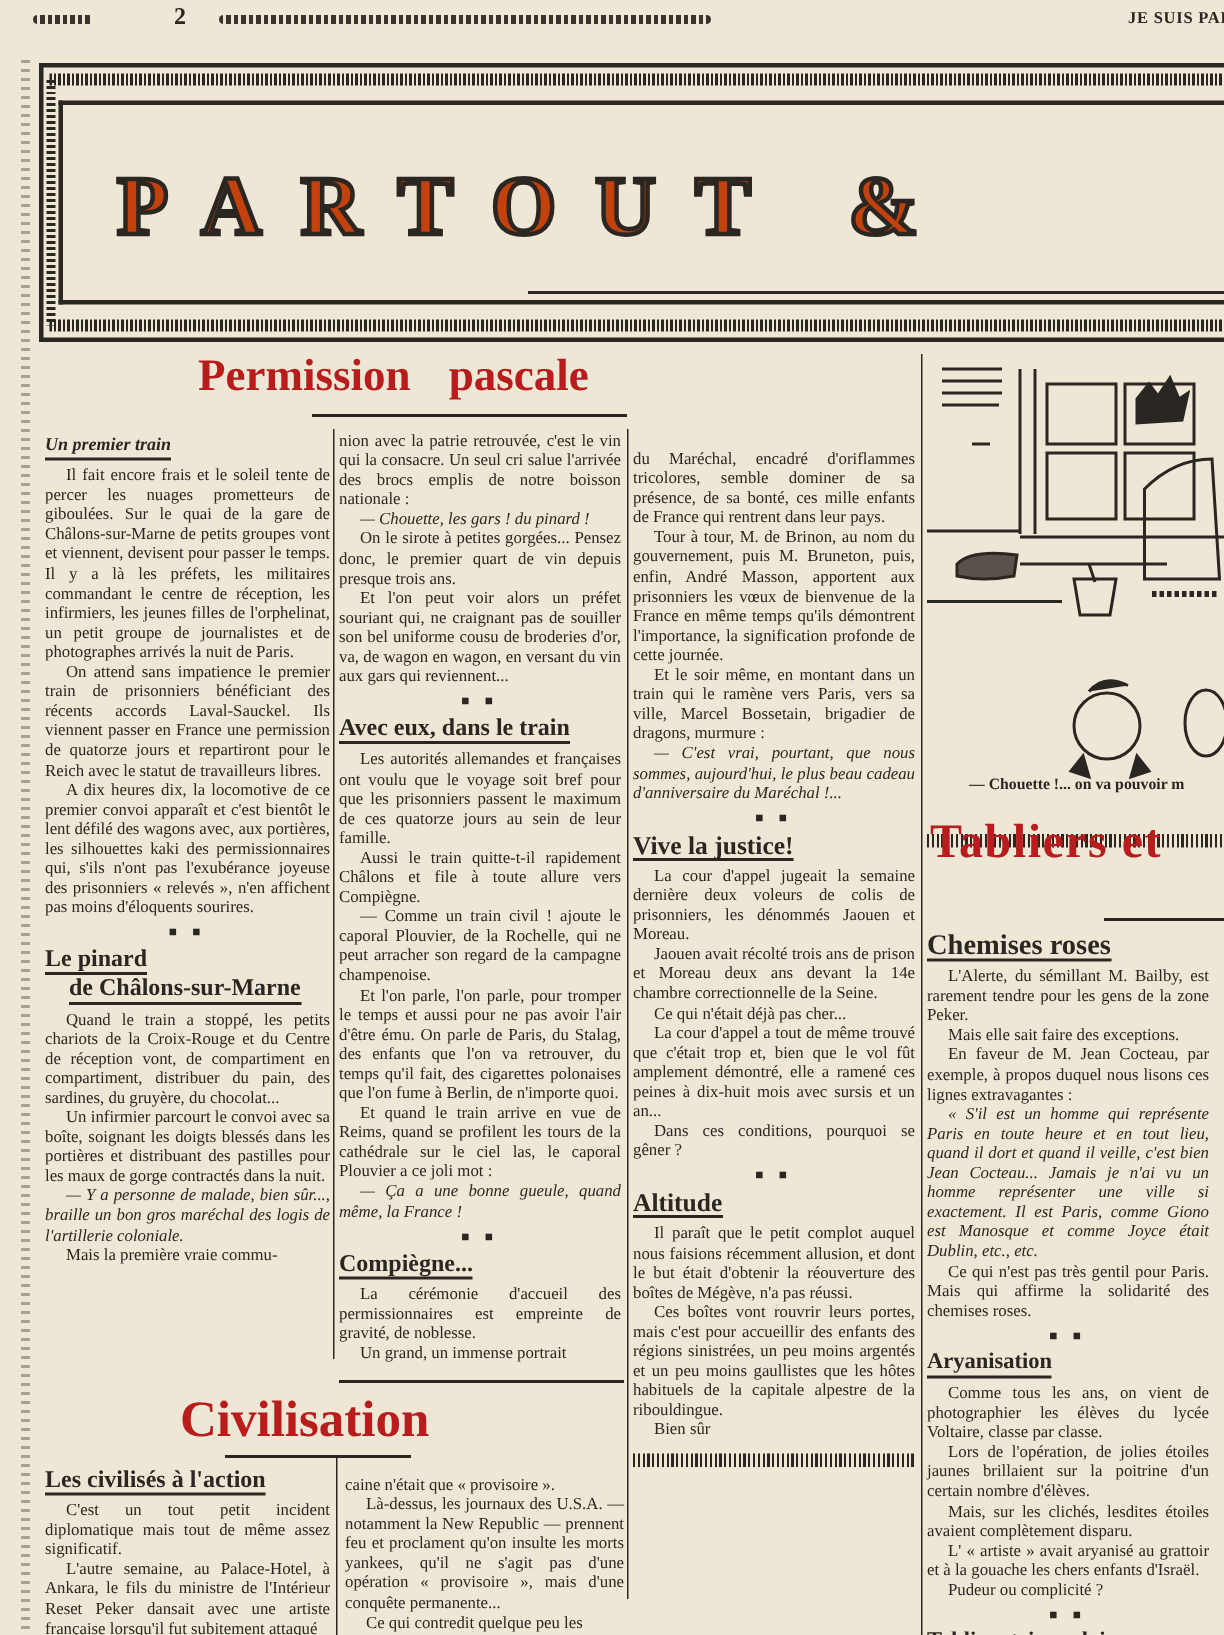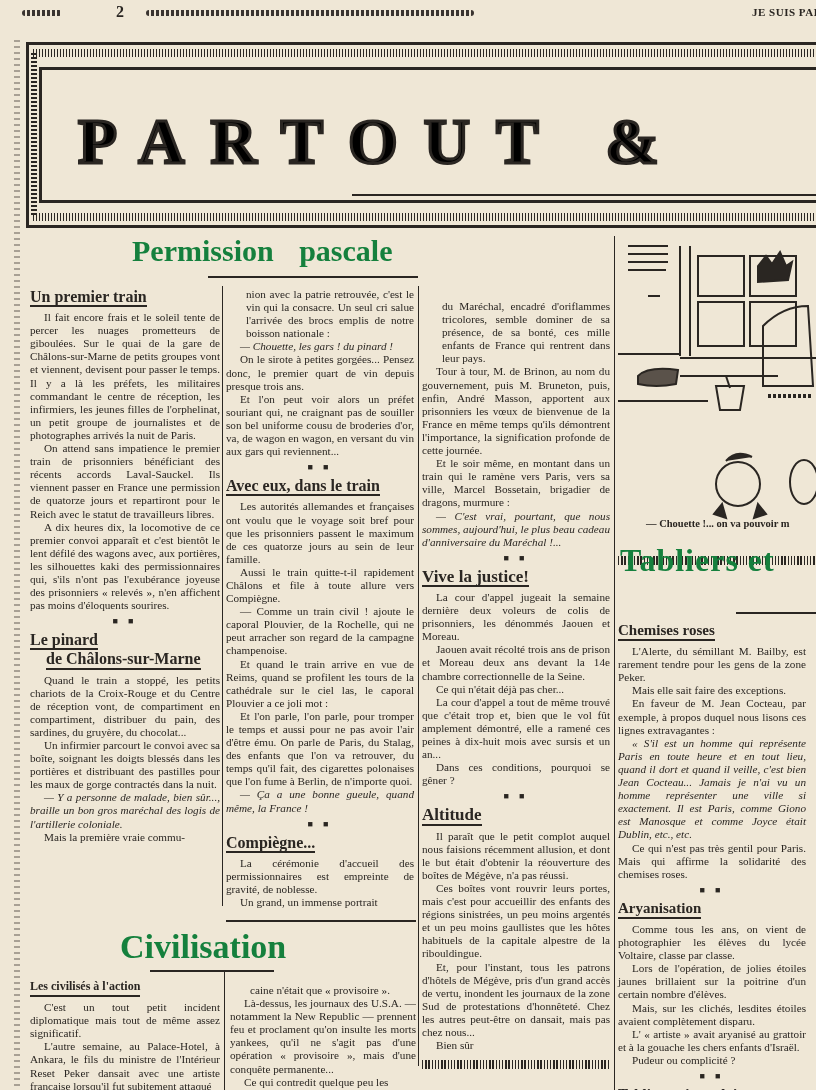--- a/index.html
+++ b/index.html
@@ -7,26 +7,26 @@
   .abs{position:absolute;}
   .topbar{left:0;top:0;width:816px;height:30px;}
   .wavy{position:absolute;top:10px;height:6px;background:repeating-linear-gradient(90deg,#3a3430 0 3px,transparent 3px 5px);border-radius:3px;}
   .pagenum{position:absolute;left:116px;top:3px;font-weight:bold;font-size:16px;}
   .journal{position:absolute;left:752px;top:6px;font-weight:bold;font-size:11px;letter-spacing:0.5px;white-space:nowrap;}
   .leftedge{left:14px;top:40px;width:6px;height:1050px;background:repeating-linear-gradient(180deg,#8a8278 0 2px,transparent 2px 6px);opacity:.7;}
   .banner-outer{left:26px;top:42px;width:800px;height:180px;border-top:3px solid #2a2622;border-left:3px solid #2a2622;border-bottom:3px solid #2a2622;}
   .banner-ticks{position:absolute;left:4px;right:0;height:8px;background:repeating-linear-gradient(90deg,#2a2622 0 1.5px,transparent 1.5px 3px);}
   .banner-inner{position:absolute;left:10px;top:22px;right:0;bottom:22px;border:3px solid #2a2622;border-right:none;}
   .banner-side{position:absolute;left:2px;top:8px;bottom:8px;width:6px;background:repeating-linear-gradient(180deg,#2a2622 0 2px,transparent 2px 4px);}
-  .banner-title{position:absolute;left:36px;top:40px;font-family:"Liberation Serif",serif;font-weight:bold;font-size:64px;letter-spacing:26px;color:#000000;-webkit-text-stroke:3px #2a2622;white-space:nowrap;line-height:1;}
+  .banner-title{position:absolute;left:36px;top:40px;font-family:"Liberation Serif",serif;font-weight:bold;font-size:56px;letter-spacing:26px;color:#c2410c;-webkit-text-stroke:3px #2a2622;white-space:nowrap;line-height:1;}
   .banner-rule{position:absolute;left:310px;right:0;height:2px;background:#2a2622;}
-  .h1{font-family:"Liberation Serif",serif;font-weight:bold;color:#15803d;white-space:nowrap;}
+  .h1{font-family:"Liberation Serif",serif;font-weight:bold;color:#b91c1c;white-space:nowrap;}
   .col{font-size:11.2px;line-height:13.1px;text-align:justify;}
   .col p{margin:0;text-indent:14px;}
-  .col .cont{text-indent:0;margin-left:20px;}
+  .col .cont{text-indent:0;}
   .h2{font-weight:bold;font-size:16px;margin:2px 0 4px 0;padding-bottom:2px;display:inline-block;border-bottom:2px solid #2a2622;}
   .dots{text-align:center;font-size:9px;letter-spacing:4px;margin:3px 0;}
   .vrule{background:#2a2622;width:1px;}
   .hticks{height:9px;background:repeating-linear-gradient(90deg,#2a2622 0 1.5px,transparent 1.5px 3.2px);}
   .cartoon{left:618px;top:236px;width:200px;height:300px;}
   .caption{font-size:10.5px;font-weight:bold;white-space:nowrap;}
 </style>
 </head>
 <body>
 
@@ -52,21 +52,21 @@
 
 <div class="abs h1" style="left:132px;top:234px;font-size:30px;word-spacing:18px;">Permission pascale</div>
 <div class="abs" style="left:208px;top:276px;width:210px;height:2px;background:#2a2622;"></div>
 
 <div class="abs vrule" style="left:222px;top:286px;height:620px;"></div>
 <div class="abs vrule" style="left:418px;top:286px;height:780px;"></div>
 <div class="abs vrule" style="left:614px;top:236px;height:854px;"></div>
 <div class="abs vrule" style="left:224px;top:972px;height:118px;"></div>
 
 <div class="abs col" style="left:30px;top:288px;width:190px;">
-  <div class="h2" style="font-size:16px;">Un premier train</div>
+  <div class="h2" style="font-size:12px;font-style:italic;">Un premier train</div>
   <p>Il fait encore frais et le soleil tente de percer les nuages prometteurs de giboulées. Sur le quai de la gare de Châlons-sur-Marne de petits groupes vont et viennent, devisent pour passer le temps. Il y a là les préfets, les militaires commandant le centre de réception, les infirmiers, les jeunes filles de l'orphelinat, un petit groupe de journalistes et de photographes arrivés la nuit de Paris.</p>
   <p>On attend sans impatience le premier train de prisonniers bénéficiant des récents accords Laval-Sauckel. Ils viennent passer en France une permission de quatorze jours et repartiront pour le Reich avec le statut de travailleurs libres.</p>
   <p>A dix heures dix, la locomotive de ce premier convoi apparaît et c'est bientôt le lent défilé des wagons avec, aux portières, les silhouettes kaki des permissionnaires qui, s'ils n'ont pas l'exubérance joyeuse des prisonniers « relevés », n'en affichent pas moins d'éloquents sourires.</p>
   <div class="dots">■ ■</div>
   <div class="h2" style="margin-bottom:0;">Le pinard</div>
   <div style="padding-left:16px;"><div class="h2">de Châlons-sur-Marne</div></div>
   <p>Quand le train a stoppé, les petits chariots de la Croix-Rouge et du Centre de réception vont, de compartiment en compartiment, distribuer du pain, des sardines, du gruyère, du chocolat...</p>
   <p>Un infirmier parcourt le convoi avec sa boîte, soignant les doigts blessés dans les portières et distribuant des pastilles pour les maux de gorge contractés dans la nuit.</p>
   <p style="font-style:italic;">— Y a personne de malade, bien sûr..., braille un bon gros maréchal des logis de l'artillerie coloniale.</p>
   <p>Mais la première vraie commu-</p>
@@ -75,22 +75,22 @@
 <div class="abs col" style="left:226px;top:288px;width:188px;">
   <p class="cont">nion avec la patrie retrouvée, c'est le vin qui la consacre. Un seul cri salue l'arrivée des brocs emplis de notre boisson nationale :</p>
   <p style="font-style:italic;">— Chouette, les gars ! du pinard !</p>
   <p>On le sirote à petites gorgées... Pensez donc, le premier quart de vin depuis presque trois ans.</p>
   <p>Et l'on peut voir alors un préfet souriant qui, ne craignant pas de souiller son bel uniforme cousu de broderies d'or, va, de wagon en wagon, en versant du vin aux gars qui reviennent...</p>
   <div class="dots">■ ■</div>
   <div class="h2">Avec eux, dans le train</div>
   <p>Les autorités allemandes et françaises ont voulu que le voyage soit bref pour que les prisonniers passent le maximum de ces quatorze jours au sein de leur famille.</p>
   <p>Aussi le train quitte-t-il rapidement Châlons et file à toute allure vers Compiègne.</p>
   <p>— Comme un train civil ! ajoute le caporal Plouvier, de la Rochelle, qui ne peut arracher son regard de la campagne champenoise.</p>
+  <p>Et l'on parle, l'on parle, pour tromper le temps et aussi pour ne pas avoir l'air d'être ému. On parle de Paris, du Stalag, des enfants que l'on va retrouver, du temps qu'il fait, des cigarettes polonaises que l'on fume à Berlin, de n'importe quoi.</p>
   <p>Et quand le train arrive en vue de Reims, quand se profilent les tours de la cathédrale sur le ciel las, le caporal Plouvier a ce joli mot :</p>
-  <p>Et l'on parle, l'on parle, pour tromper le temps et aussi pour ne pas avoir l'air d'être ému. On parle de Paris, du Stalag, des enfants que l'on va retrouver, du temps qu'il fait, des cigarettes polonaises que l'on fume à Berlin, de n'importe quoi.</p>
   <p style="font-style:italic;">— Ça a une bonne gueule, quand même, la France !</p>
   <div class="dots">■ ■</div>
   <div class="h2">Compiègne...</div>
   <p>La cérémonie d'accueil des permissionnaires est empreinte de gravité, de noblesse.</p>
   <p>Un grand, un immense portrait</p>
 </div>
 
 <div class="abs col" style="left:422px;top:300px;width:188px;">
   <p class="cont">du Maréchal, encadré d'oriflammes tricolores, semble dominer de sa présence, de sa bonté, ces mille enfants de France qui rentrent dans leur pays.</p>
   <p>Tour à tour, M. de Brinon, au nom du gouvernement, puis M. Bruneton, puis, enfin, André Masson, apportent aux prisonniers les vœux de bienvenue de la France en même temps qu'ils démontrent l'importance, la signification profonde de cette journée.</p>
@@ -100,31 +100,30 @@
   <div class="h2" style="font-size:17px;">Vive la justice!</div>
   <p>La cour d'appel jugeait la semaine dernière deux voleurs de colis de prisonniers, les dénommés Jaouen et Moreau.</p>
   <p>Jaouen avait récolté trois ans de prison et Moreau deux ans devant la 14e chambre correctionnelle de la Seine.</p>
   <p>Ce qui n'était déjà pas cher...</p>
   <p>La cour d'appel a tout de même trouvé que c'était trop et, bien que le vol fût amplement démontré, elle a ramené ces peines à dix-huit mois avec sursis et un an...</p>
   <p>Dans ces conditions, pourquoi se gêner ?</p>
   <div class="dots">■ ■</div>
   <div class="h2" style="font-size:17px;">Altitude</div>
   <p>Il paraît que le petit complot auquel nous faisions récemment allusion, et dont le but était d'obtenir la réouverture des boîtes de Mégève, n'a pas réussi.</p>
   <p>Ces boîtes vont rouvrir leurs portes, mais c'est pour accueillir des enfants des régions sinistrées, un peu moins argentés et un peu moins gaullistes que les hôtes habituels de la capitale alpestre de la ribouldingue.</p>
-  <p>Et, pour l'instant, tous les patrons d'hôtels de Mégève, pris d'un grand accès de vertu, inondent les journaux de la zone Sud de protestations d'honnêteté. Chez les autres peut-être on dansait, mais pas chez nous...</p>
   <p>Bien sûr</p>
   <div class="hticks" style="margin-top:8px;"></div>
 </div>
 
 <div class="abs" style="left:226px;top:920px;width:190px;height:2px;background:#2a2622;"></div>
 <div class="abs h1" style="left:120px;top:928px;font-size:34px;">Civilisation</div>
 <div class="abs" style="left:150px;top:970px;width:124px;height:2px;background:#2a2622;"></div>
 
 <div class="abs col" style="left:30px;top:978px;width:190px;">
-  <div class="h2" style="font-size:12px;">Les civilisés à l'action</div>
+  <div class="h2" style="font-size:16px;">Les civilisés à l'action</div>
   <p>C'est un tout petit incident diplomatique mais tout de même assez significatif.</p>
   <p>L'autre semaine, au Palace-Hotel, à Ankara, le fils du ministre de l'Intérieur Reset Peker dansait avec une artiste française lorsqu'il fut subitement attaqué</p>
 </div>
 <div class="abs col" style="left:230px;top:984px;width:186px;">
   <p class="cont">caine n'était que « provisoire ».</p>
   <p>Là-dessus, les journaux des U.S.A. — notamment la New Republic — prennent feu et proclament qu'on insulte les morts yankees, qu'il ne s'agit pas d'une opération « provisoire », mais d'une conquête permanente...</p>
   <p>Ce qui contredit quelque peu les</p>
 </div>
 
 <div class="abs cartoon">
@@ -159,21 +158,21 @@
     </g>
   </svg>
   <div class="abs caption" style="left:28px;top:282px;">— Chouette !... on va pouvoir m</div>
 </div>
 
 <div class="abs hticks" style="left:618px;top:556px;width:198px;"></div>
 <div class="abs h1" style="left:620px;top:542px;font-size:32px;letter-spacing:1px;">Tabliers et</div>
 <div class="abs" style="left:736px;top:612px;width:80px;height:2px;background:#2a2622;"></div>
 
 <div class="abs col" style="left:618px;top:622px;width:188px;">
-  <div class="h2" style="font-size:15px;">Chemises roses</div>
+  <div class="h2" style="font-size:19px;">Chemises roses</div>
   <p>L'Alerte, du sémillant M. Bailby, est rarement tendre pour les gens de la zone Peker.</p>
   <p>Mais elle sait faire des exceptions.</p>
   <p>En faveur de M. Jean Cocteau, par exemple, à propos duquel nous lisons ces lignes extravagantes :</p>
   <p style="font-style:italic;">« S'il est un homme qui représente Paris en toute heure et en tout lieu, quand il dort et quand il veille, c'est bien Jean Cocteau... Jamais je n'ai vu un homme représenter une ville si exactement. Il est Paris, comme Giono est Manosque et comme Joyce était Dublin, etc., etc.</p>
   <p>Ce qui n'est pas très gentil pour Paris. Mais qui affirme la solidarité des chemises roses.</p>
   <div class="dots">■ ■</div>
   <div class="h2" style="font-size:15px;">Aryanisation</div>
   <p>Comme tous les ans, on vient de photographier les élèves du lycée Voltaire, classe par classe.</p>
   <p>Lors de l'opération, de jolies étoiles jaunes brillaient sur la poitrine d'un certain nombre d'élèves.</p>
   <p>Mais, sur les clichés, lesdites étoiles avaient complètement disparu.</p>

